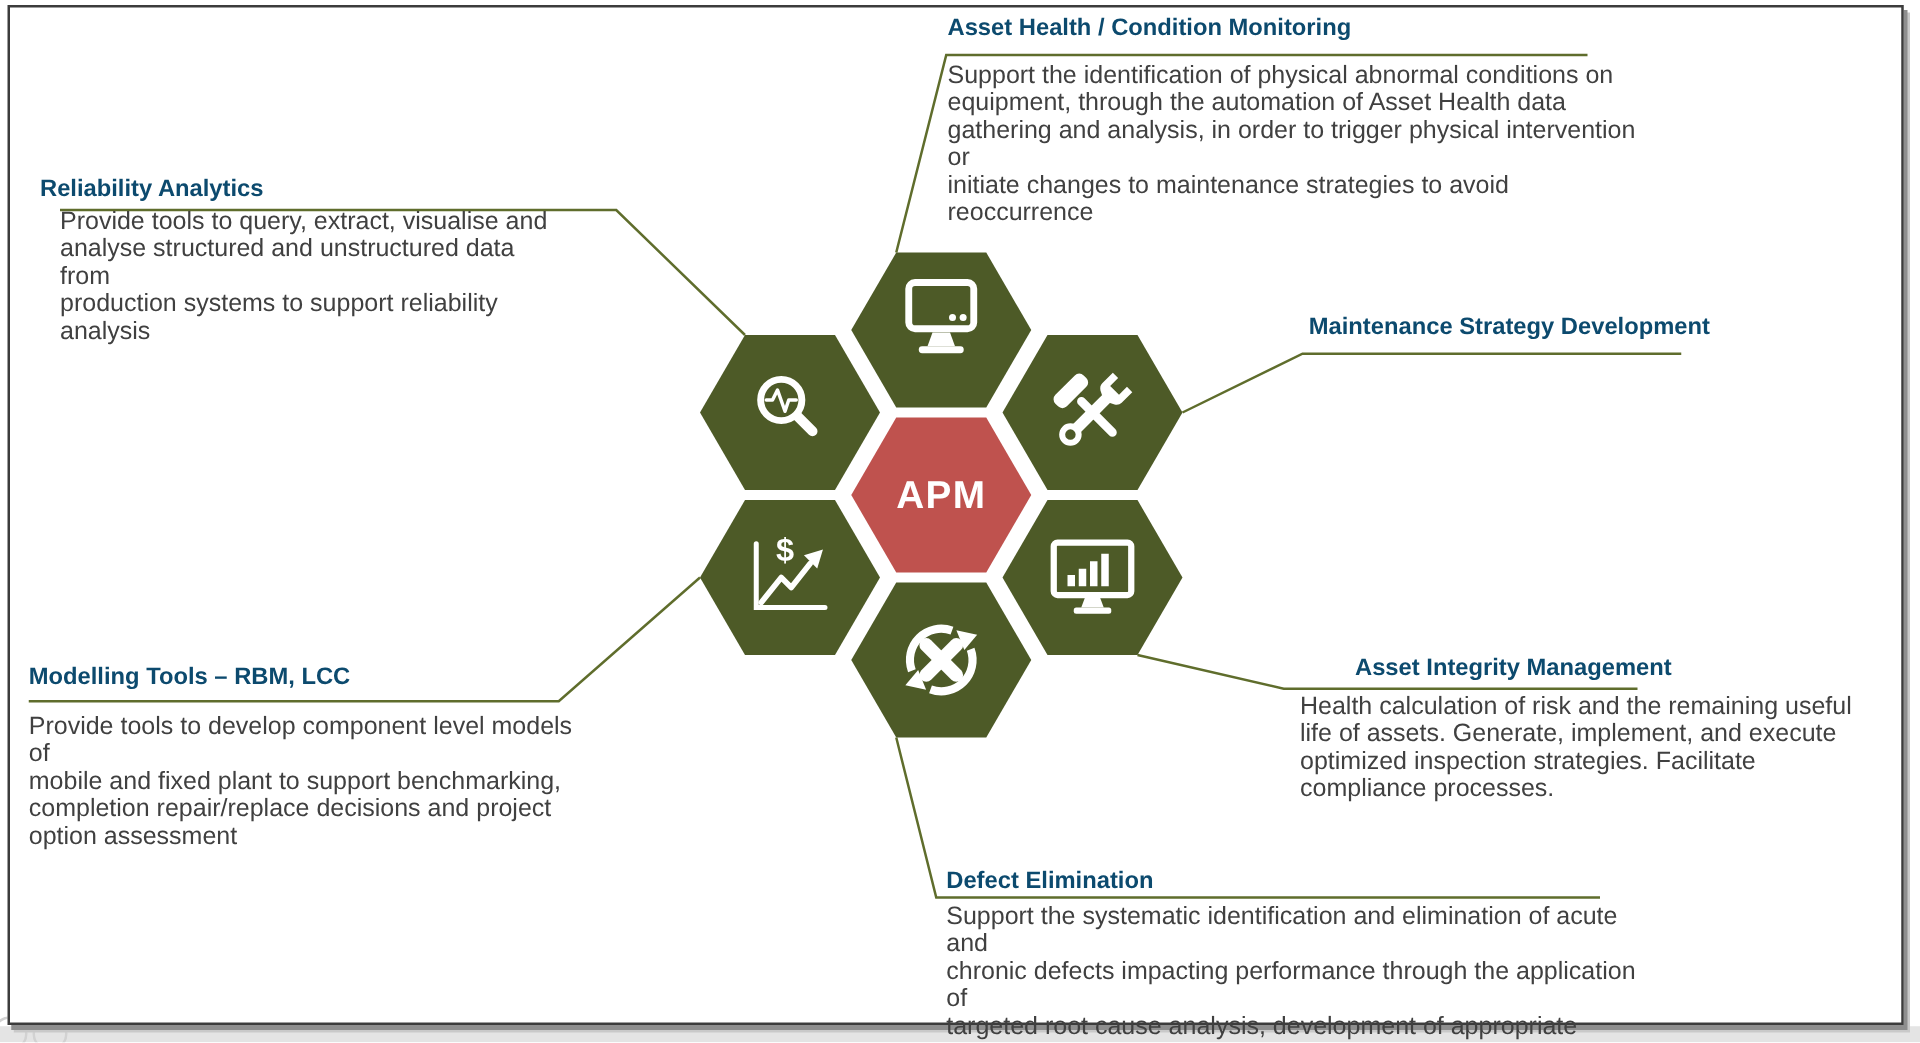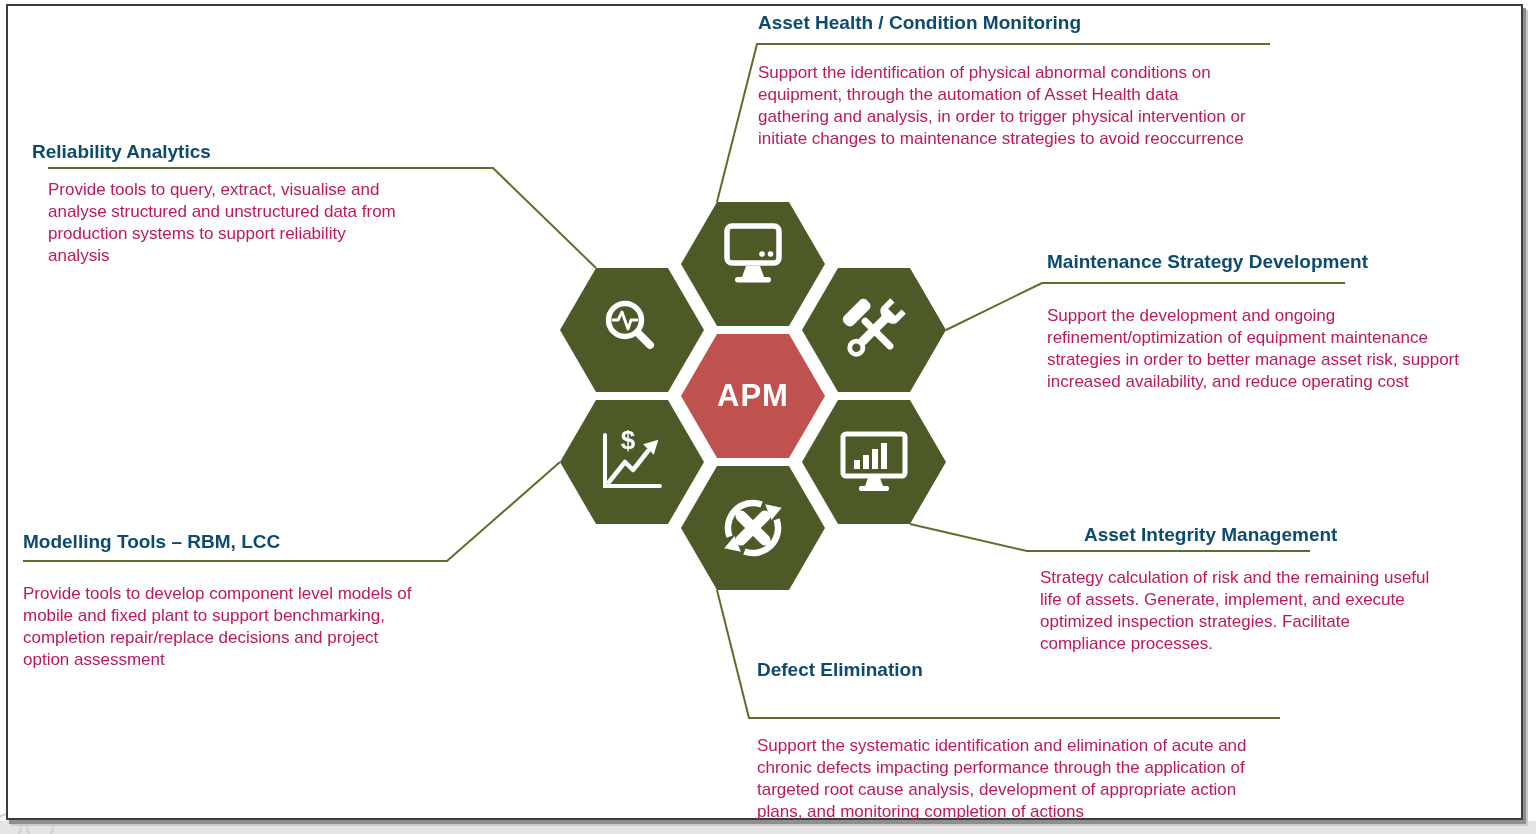--- a/index.html
+++ b/index.html
@@ -19,39 +19,38 @@
     background:#fff;border:2px solid #3c3c3c;
     box-shadow:3px 4px 0 #8e8e8e,5px 6px 0 #c9c9c9;
     box-sizing:border-box;
   }
   .diagram-svg{position:absolute;left:0;top:0;width:1536px;height:834px;}
   .section-title{
     position:absolute;font-size:19px;font-weight:bold;color:#0c4a6e;
     white-space:nowrap;line-height:22px;
   }
   .section-body{
-    position:absolute;font-size:17px;color:#be185d;line-height:22px;
+    position:absolute;font-size:20px;color:#404040;line-height:22px;
     white-space:pre-line;
-    margin-top:13px;
   }
   .apm-label{
     position:absolute;left:693px;top:378px;width:120px;text-align:center;
     font-size:31px;font-weight:bold;color:#fff;letter-spacing:1px;line-height:36px;
   }
   .pos-asset-health-title{left:758px;top:12px;}
   .pos-asset-health-body{left:758px;top:49px;width:560px;}
   .pos-reliability-title{left:32px;top:141px;}
   .pos-reliability-body{left:48px;top:166px;width:400px;}
   .pos-maintenance-title{left:1047px;top:251px;}
   .pos-maintenance-body{left:1047px;top:292px;width:470px;}
   .pos-modelling-title{left:23px;top:531px;}
   .pos-modelling-body{left:23px;top:570px;width:440px;}
   .pos-integrity-title{left:1084px;top:524px;}
   .pos-integrity-body{left:1040px;top:554px;width:450px;}
-  .pos-defect-title{left:757px;top:659px;text-align:center;}
+  .pos-defect-title{left:757px;top:694px;text-align:center;}
   .pos-defect-body{left:757px;top:722px;width:560px;}
 </style>
 </head>
 <body>
 
 <div class="canvas">
 
   <div class="bottom-strip">
     <div class="ghost-circle" style="left:-6px;top:-8px;"></div>
     <div class="ghost-circle" style="left:26px;top:-8px;"></div>
@@ -150,33 +149,29 @@
 gathering and analysis, in order to trigger physical intervention or
 initiate changes to maintenance strategies to avoid reoccurrence</div>
 
   <div class="section-title pos-reliability-title">Reliability Analytics</div>
   <div class="section-body pos-reliability-body">Provide tools to query, extract, visualise and
 analyse structured and unstructured data from
 production systems to support reliability
 analysis</div>
 
   <div class="section-title pos-maintenance-title">Maintenance Strategy Development</div>
-  <div class="section-body pos-maintenance-body">Support the development and ongoing
-refinement/optimization of equipment maintenance
-strategies in order to better manage asset risk, support
-increased availability, and reduce operating cost</div>
 
   <div class="section-title pos-modelling-title">Modelling Tools – RBM, LCC</div>
   <div class="section-body pos-modelling-body">Provide tools to develop component level models of
 mobile and fixed plant to support benchmarking,
 completion repair/replace decisions and project
 option assessment</div>
 
   <div class="section-title pos-integrity-title">Asset Integrity Management</div>
-  <div class="section-body pos-integrity-body">Strategy calculation of risk and the remaining useful
+  <div class="section-body pos-integrity-body">Health calculation of risk and the remaining useful
 life of assets.  Generate, implement, and execute
 optimized inspection strategies.  Facilitate
 compliance processes.</div>
 
   <div class="section-title pos-defect-title">Defect Elimination</div>
   <div class="section-body pos-defect-body">Support the systematic identification and elimination of acute and
 chronic defects impacting performance through the application of
 targeted root cause analysis, development of appropriate action
 plans, and monitoring completion of actions</div>
 

